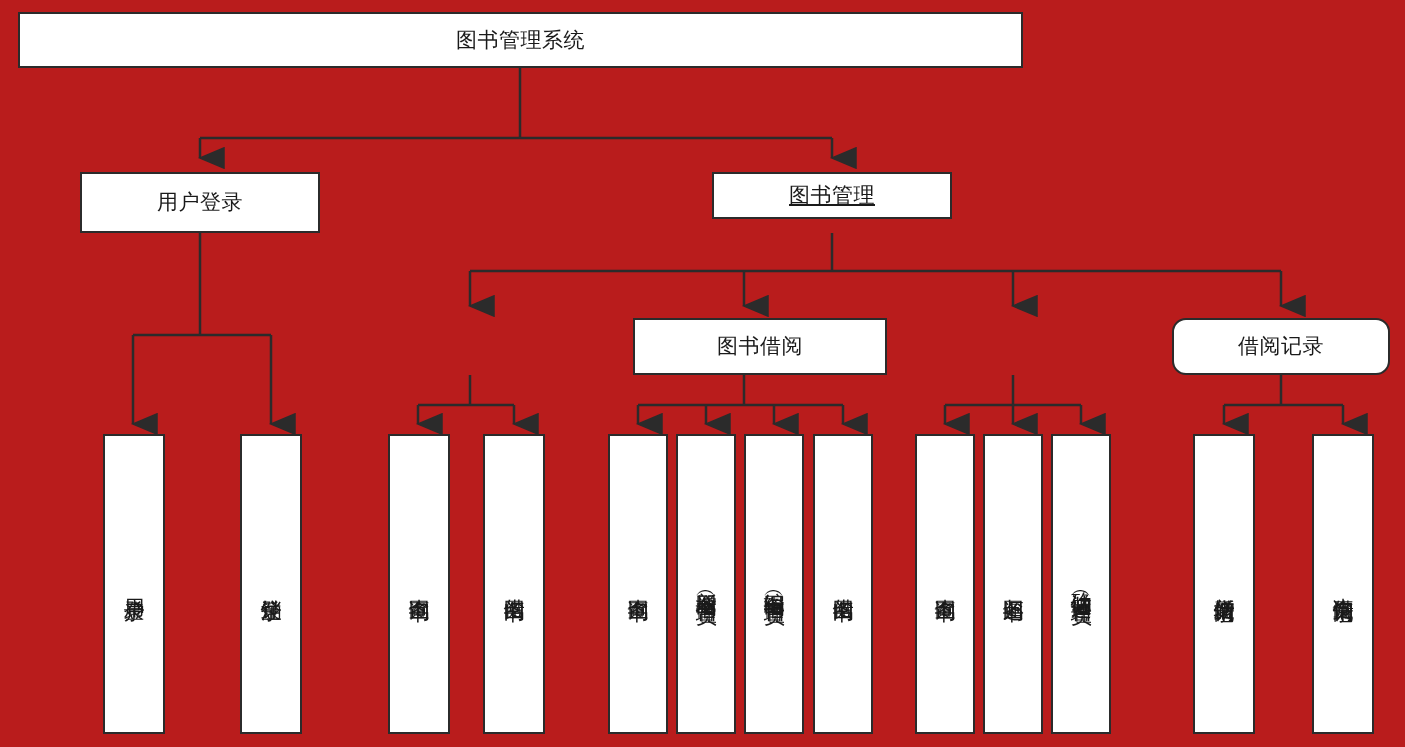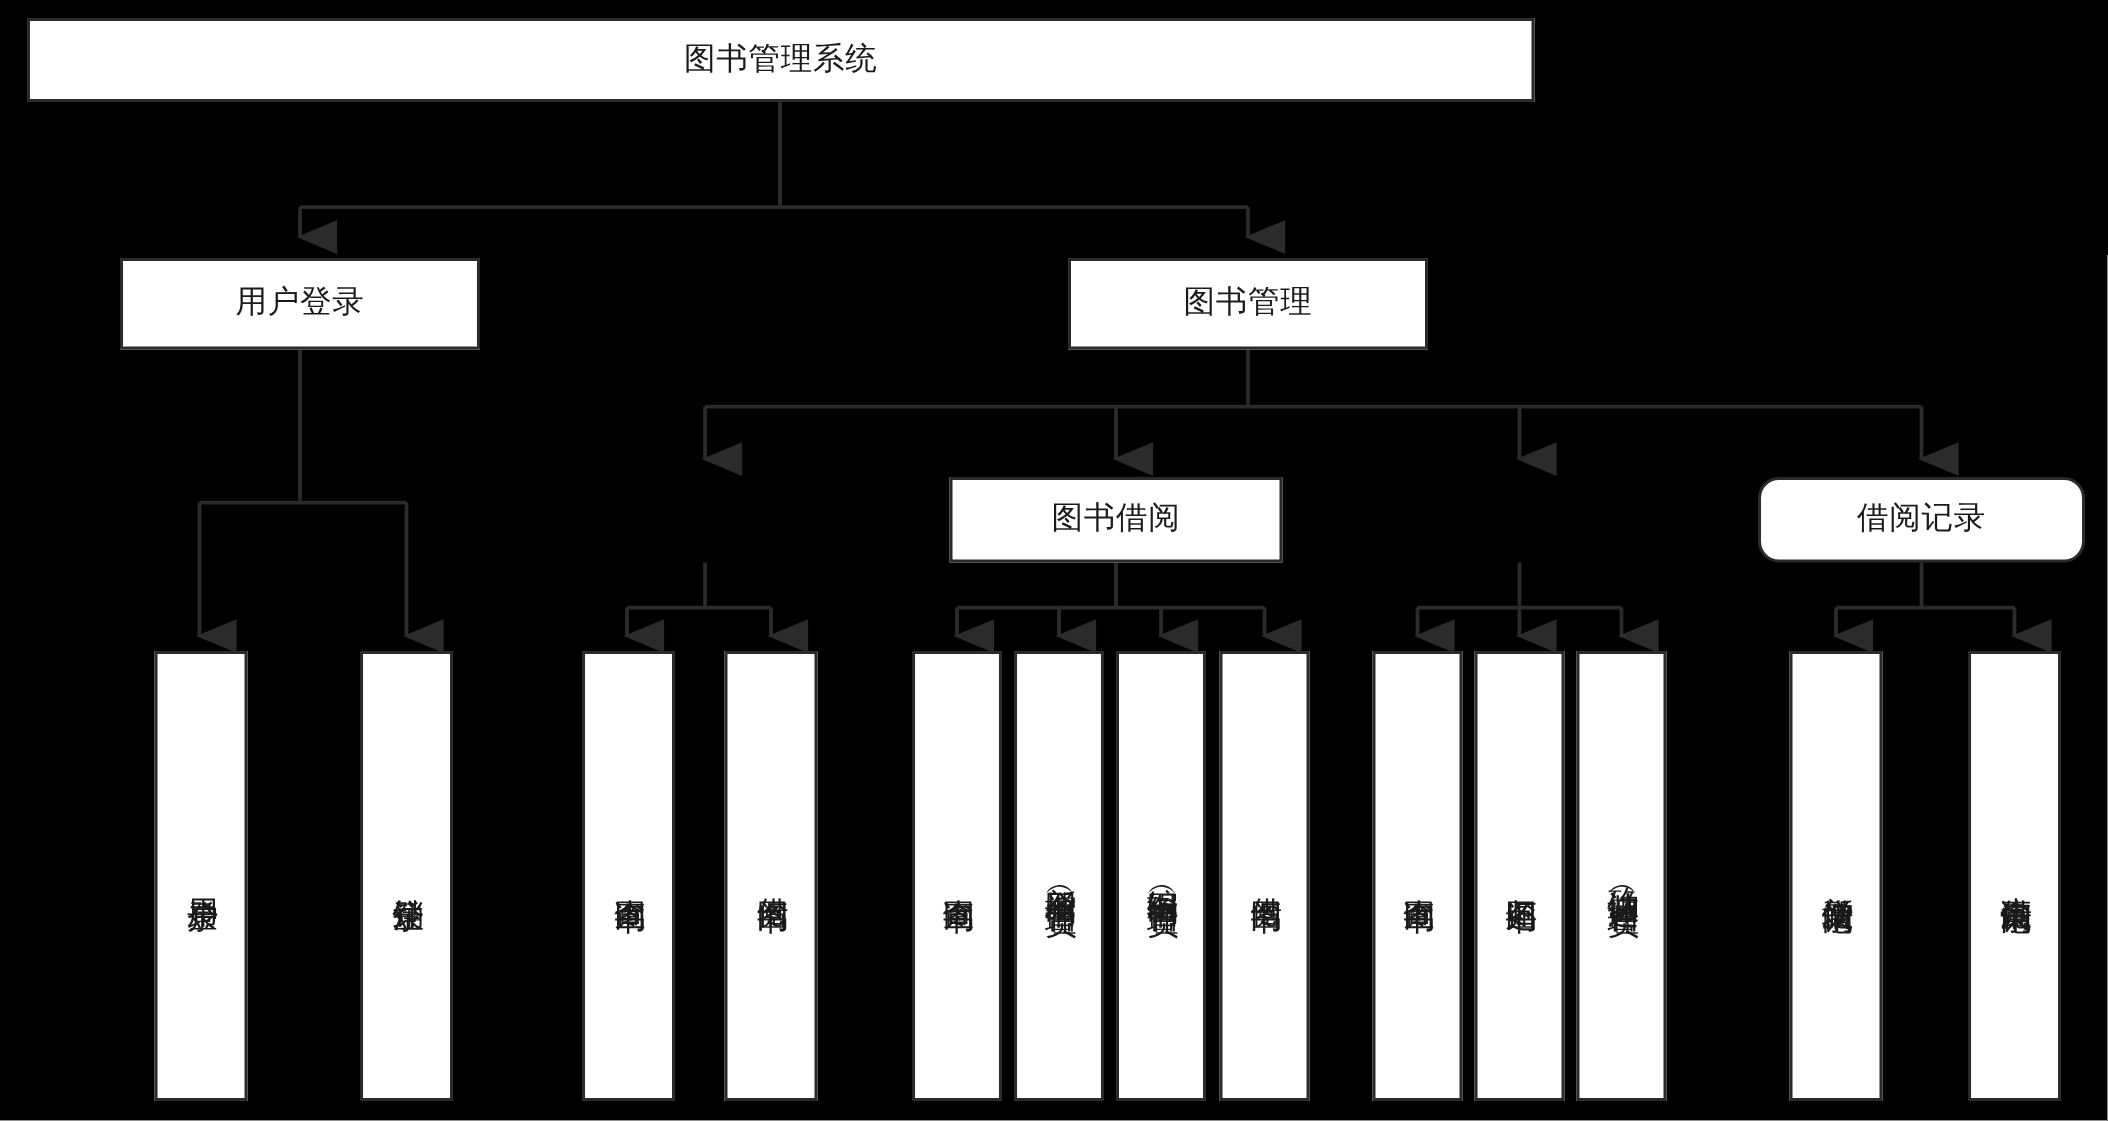--- a/index.html
+++ b/index.html
@@ -7,21 +7,21 @@
     padding: 0;
     background: #ffffff;
   }
   body {
     font-family: "Liberation Sans", "DejaVu Sans", sans-serif;
   }
   #canvas {
     position: relative;
     width: 1405px;
     height: 747px;
-    background: #000000;
+    background: #b91c1c;
     overflow: hidden;
   }
   svg.edges {
     position: absolute;
     left: 0;
     top: 0;
     width: 1405px;
     height: 747px;
     pointer-events: none;
   }
@@ -124,25 +124,25 @@
     </g>
   </svg>
 
   <div class="node" style="left:18px; top:12px; width:1005px; height:56px;">
     <span class="label">图书管理系统</span>
   </div>
 
   <div class="node" style="left:80px; top:172px; width:240px; height:61px;">
     <span class="label">用户登录</span>
   </div>
-  <div class="node" style="left:712px; top:172px; width:240px; height:61px;">
+  <div class="node" style="left:712px; top:172px; width:240px; height:47px;text-decoration:underline;">
     <span class="label">图书管理</span>
   </div>
 
-  <div class="node" style="left:633px; top:318px; width:222px; height:57px;">
+  <div class="node" style="left:633px; top:318px; width:254px; height:57px;">
     <span class="label">图书借阅</span>
   </div>
   <div class="node" style="left:1172px; top:318px; width:218px; height:57px;border-radius:14px;">
     <span class="label">借阅记录</span>
   </div>
 
   <div class="node vert" style="left:103px; top:434px; width:62px; height:300px;">
     <span class="label">用户登录</span>
   </div>
   <div class="node vert" style="left:240px; top:434px; width:62px; height:300px;">

